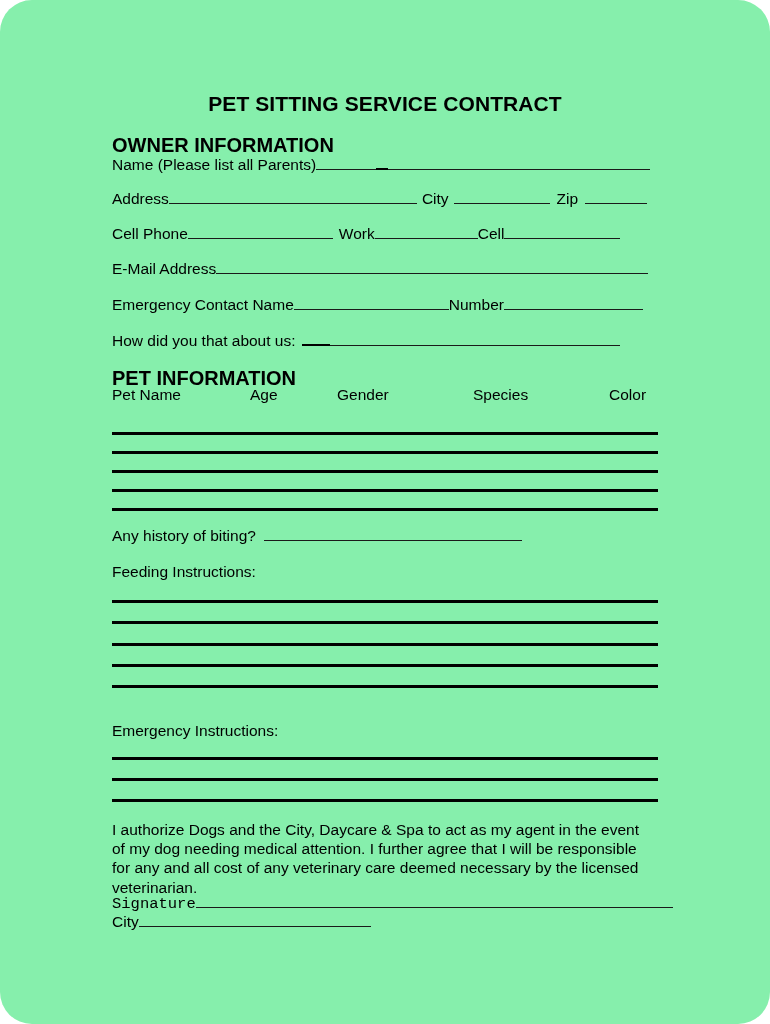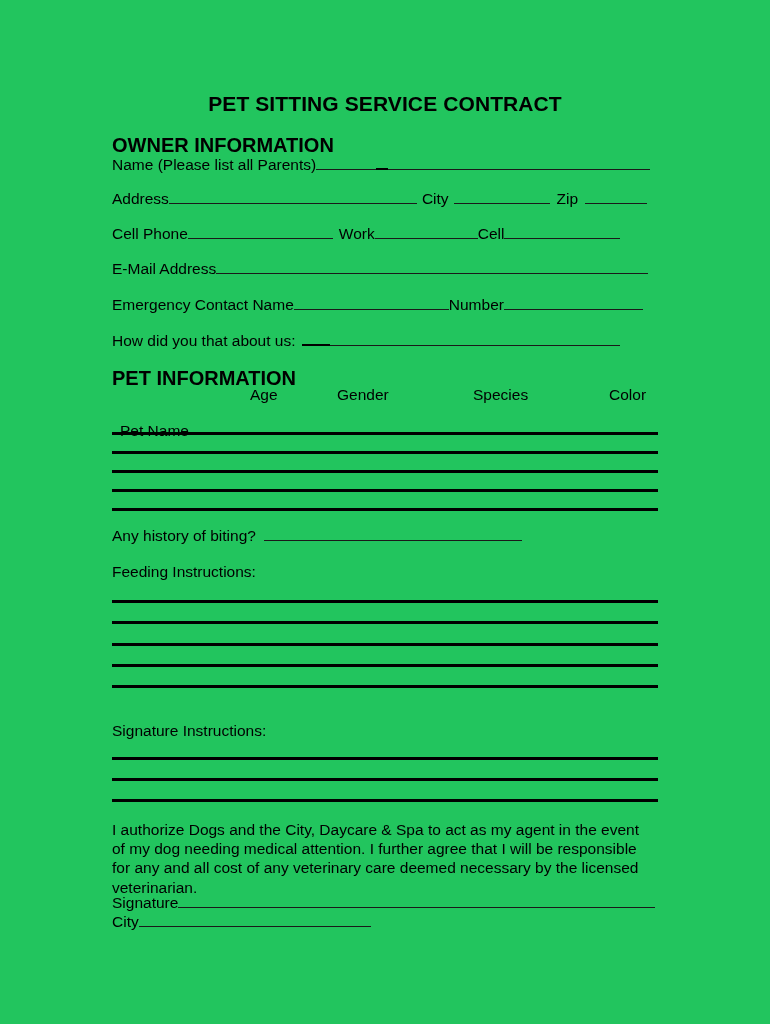--- a/index.html
+++ b/index.html
@@ -15,21 +15,22 @@
     color: #000000;
     overflow: hidden;
   }
 
   .page {
     position: absolute;
     left: 0;
     top: 0;
     width: 770px;
     height: 1024px;
-    background: #22c55e;
+    background: #86efac;
+    border-radius: 32px;
   }
 
   .doc-title {
     position: absolute;
     left: 0;
     top: 92px;
     width: 770px;
     text-align: center;
     font-size: 21px;
     font-weight: bold;
@@ -149,21 +150,21 @@
   <div class="row" style="top:331px;">
     <span class="lbl">How did you that about us:</span>
     <span class="gap" style="width:6px;"></span>
     <span class="ul thick" style="width:28px;"></span>
     <span class="ul" style="width:290px;"></span>
   </div>
 
   <div class="section-head" style="top:367px;">PET INFORMATION</div>
 
   <div class="col-heads" style="top:386px;">
-    <span style="left:8px;margin-top:36px;">Pet Name</span>
+    <span style="left:0px;">Pet Name</span>
     <span style="left:138px;">Age</span>
     <span style="left:225px;">Gender</span>
     <span style="left:361px;">Species</span>
     <span style="left:497px;">Color</span>
   </div>
 
   <div class="rule" style="top:432px; width:546px;"></div>
   <div class="rule" style="top:451px; width:546px;"></div>
   <div class="rule" style="top:470px; width:546px;"></div>
   <div class="rule" style="top:489px; width:546px;"></div>
@@ -179,30 +180,30 @@
     <span class="lbl">Feeding Instructions:</span>
   </div>
 
   <div class="rule" style="top:600px; width:546px;"></div>
   <div class="rule" style="top:621px; width:546px;"></div>
   <div class="rule" style="top:643px; width:546px;"></div>
   <div class="rule" style="top:664px; width:546px;"></div>
   <div class="rule" style="top:685px; width:546px;"></div>
 
   <div class="row" style="top:722px;">
-    <span class="lbl">Signature Instructions:</span>
+    <span class="lbl">Emergency Instructions:</span>
   </div>
 
   <div class="rule" style="top:757px; width:546px;"></div>
   <div class="rule" style="top:778px; width:546px;"></div>
   <div class="rule" style="top:799px; width:546px;"></div>
 
   <div class="para" style="top:820px;">I authorize Dogs and the City, Daycare &amp; Spa to act as my agent in the event of my dog needing medical attention. I further agree that I will be responsible for any and all cost of any veterinary care deemed necessary by the licensed veterinarian.</div>
 
-  <div class="row" style="top:894px;">
+  <div class="row" style="top:894px;font-family:Liberation Mono, monospace;">
     <span class="lbl">Signature</span>
     <span class="ul" style="width:477px;"></span>
   </div>
 
   <div class="row" style="top:913px;">
     <span class="lbl">City</span>
     <span class="ul" style="width:232px;"></span>
   </div>
 
 </div>

